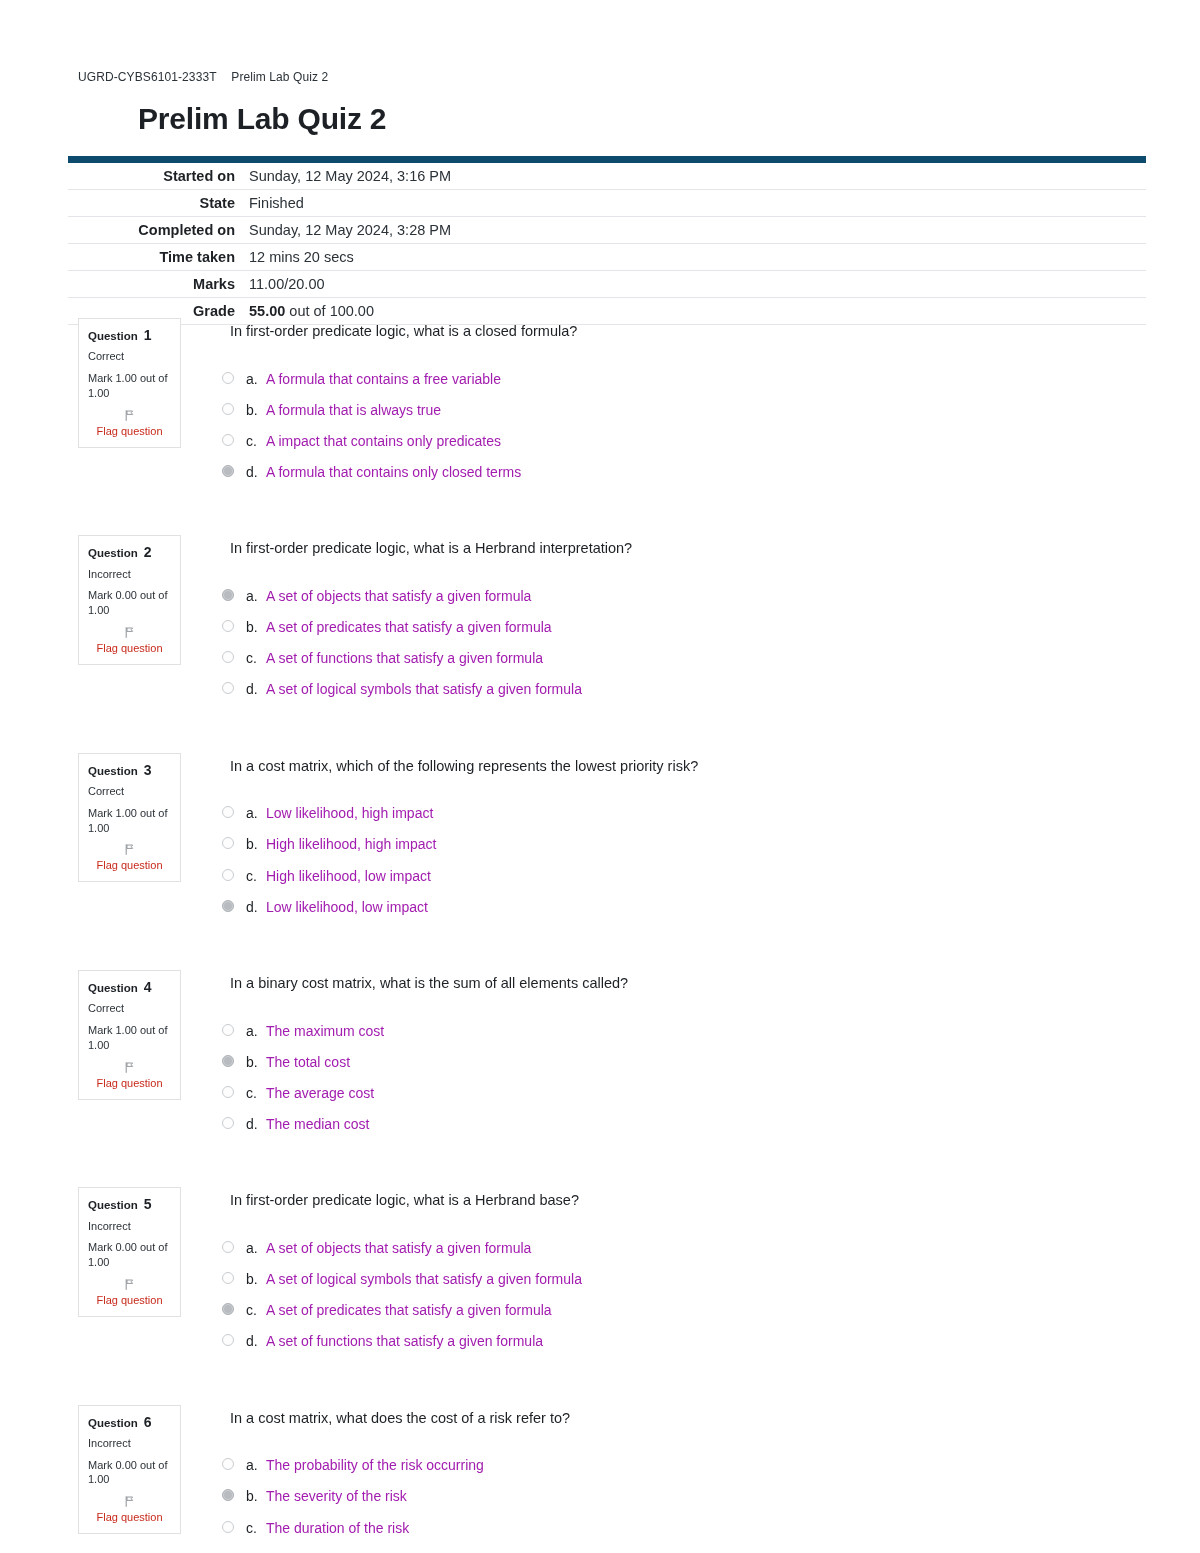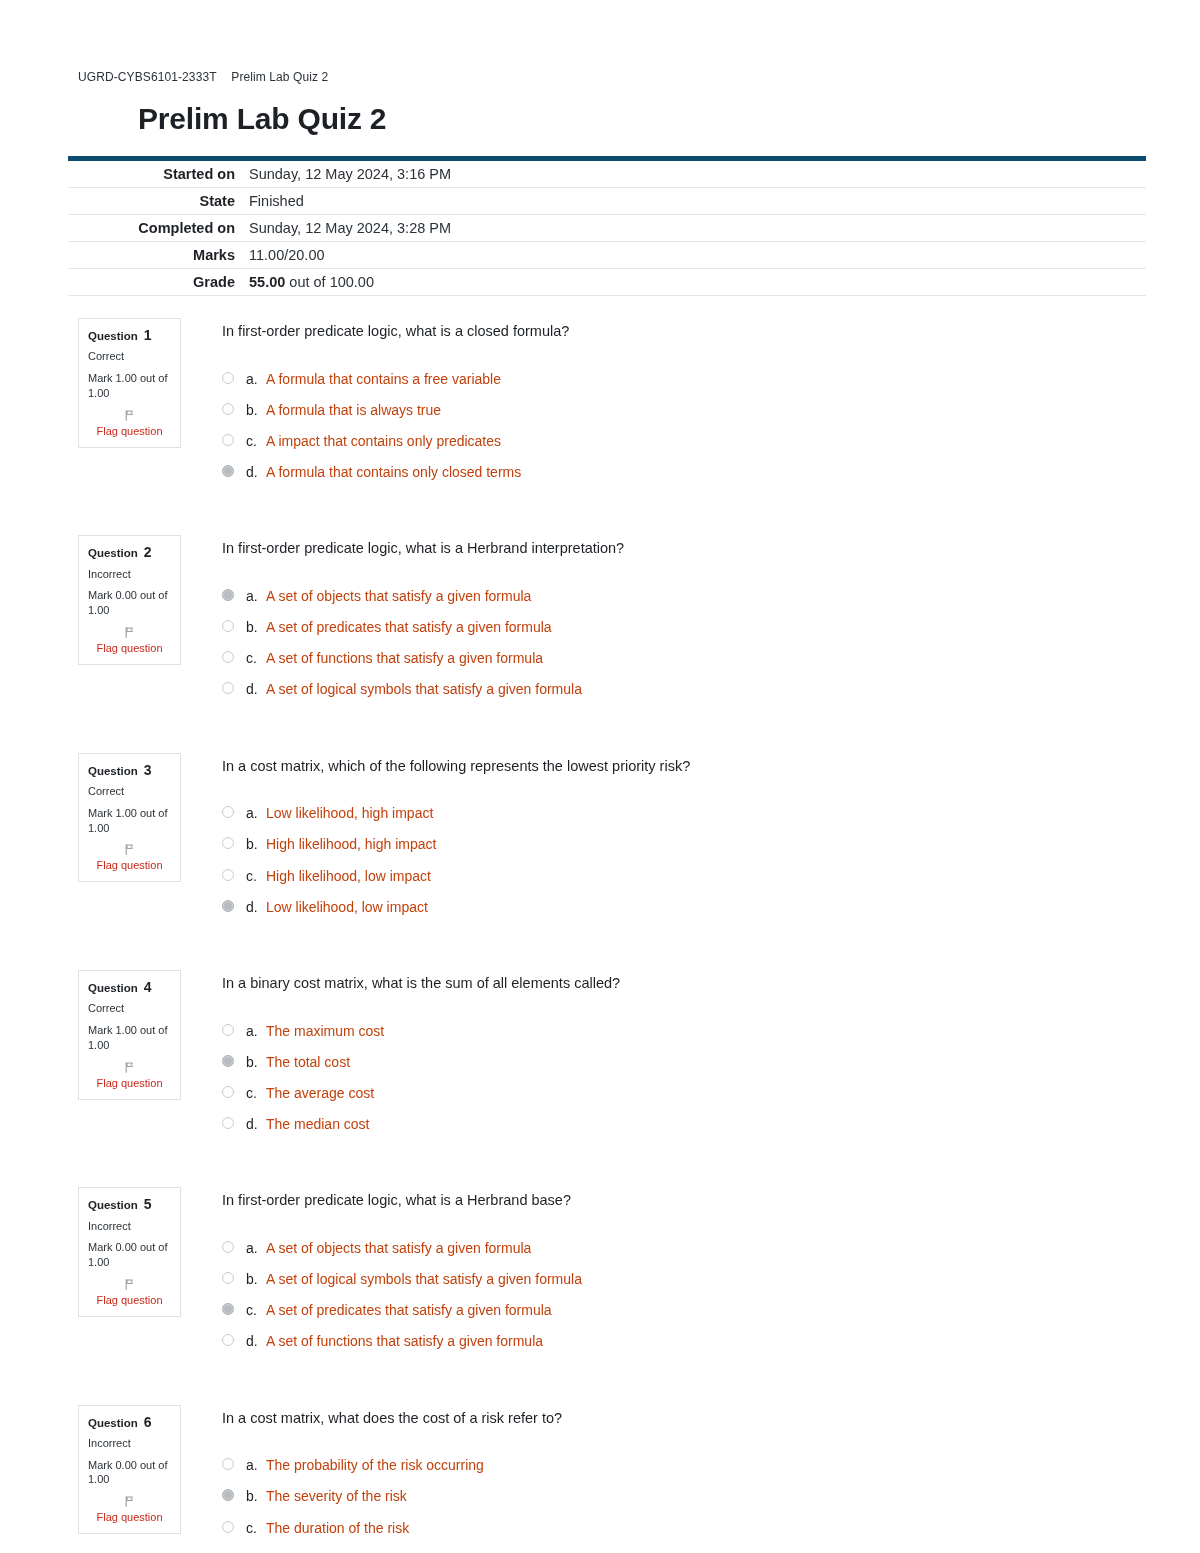--- a/index.html
+++ b/index.html
@@ -50,21 +50,21 @@
   
   .summary {
     position: absolute;
     left: 68px;
     top: 156px;
     width: 1078px;
     border-collapse: collapse;
     font-size: 14.5px;
   }
   .summary tr { border-bottom: 1px solid #e3e5e8; }
-  .summary tr:first-child { border-top: 5px solid #0c4a6e; }
+  .summary tr:first-child { border-top: 7px solid #0c4a6e; }
   .summary th {
     width: 175px;
     text-align: right;
     font-weight: bold;
     padding: 5px 8px 5px 0;
     color: #1d2125;
     vertical-align: top;
     white-space: nowrap;
   }
   .summary td {
@@ -143,21 +143,21 @@
   .qflag .flag-label { color: #c8291b; }
 
   .qbody {
     margin-left: 144px;
     padding-top: 10px;
   }
   .qtext {
     font-size: 14.5px;
     color: #1d2125;
     line-height: 1.35;
-    margin: 0 0 28px 0;
+    margin: 0 0 28px 8px;
   }
   .answers { margin: 0; padding: 0; list-style: none; }
   .answer {
     display: flex;
     align-items: flex-start;
     margin-bottom: 13px;
     font-size: 14px;
     color: #1d2125;
     line-height: 1.3;
   }
@@ -175,21 +175,21 @@
   .radio.checked {
     background: #b8bcc0;
     border-color: #aeb2b7;
     box-shadow: inset 0 0 0 1px #ffffff55;
   }
   .answer .letter {
     flex: 0 0 auto;
     width: 20px;
     color: #1d2125;
   }
-  .answer .atext { color: #c2410c; }
+  .answer .atext { color: #a21caf; }
 </style>
 </head>
 <body>
 
 <div class="page">
 
   <div class="breadcrumb">
     <span>UGRD-CYBS6101-2333T</span>
     <span class="crumb-sep"></span>
     <span>Prelim Lab Quiz 2</span>
@@ -205,20 +205,24 @@
         </tr>
         <tr>
           <th>State</th>
           <td>Finished</td>
         </tr>
         <tr>
           <th>Completed on</th>
           <td>Sunday, 12 May 2024, 3:28 PM</td>
         </tr>
         <tr>
+          <th>Time taken</th>
+          <td>12 mins 20 secs</td>
+        </tr>
+        <tr>
           <th>Marks</th>
           <td>11.00/20.00</td>
         </tr>
         <tr>
           <th>Grade</th>
           <td><span class="grade-value">55.00</span><span> out of 100.00</span></td>
         </tr>
       </tbody>
   </table>
 

